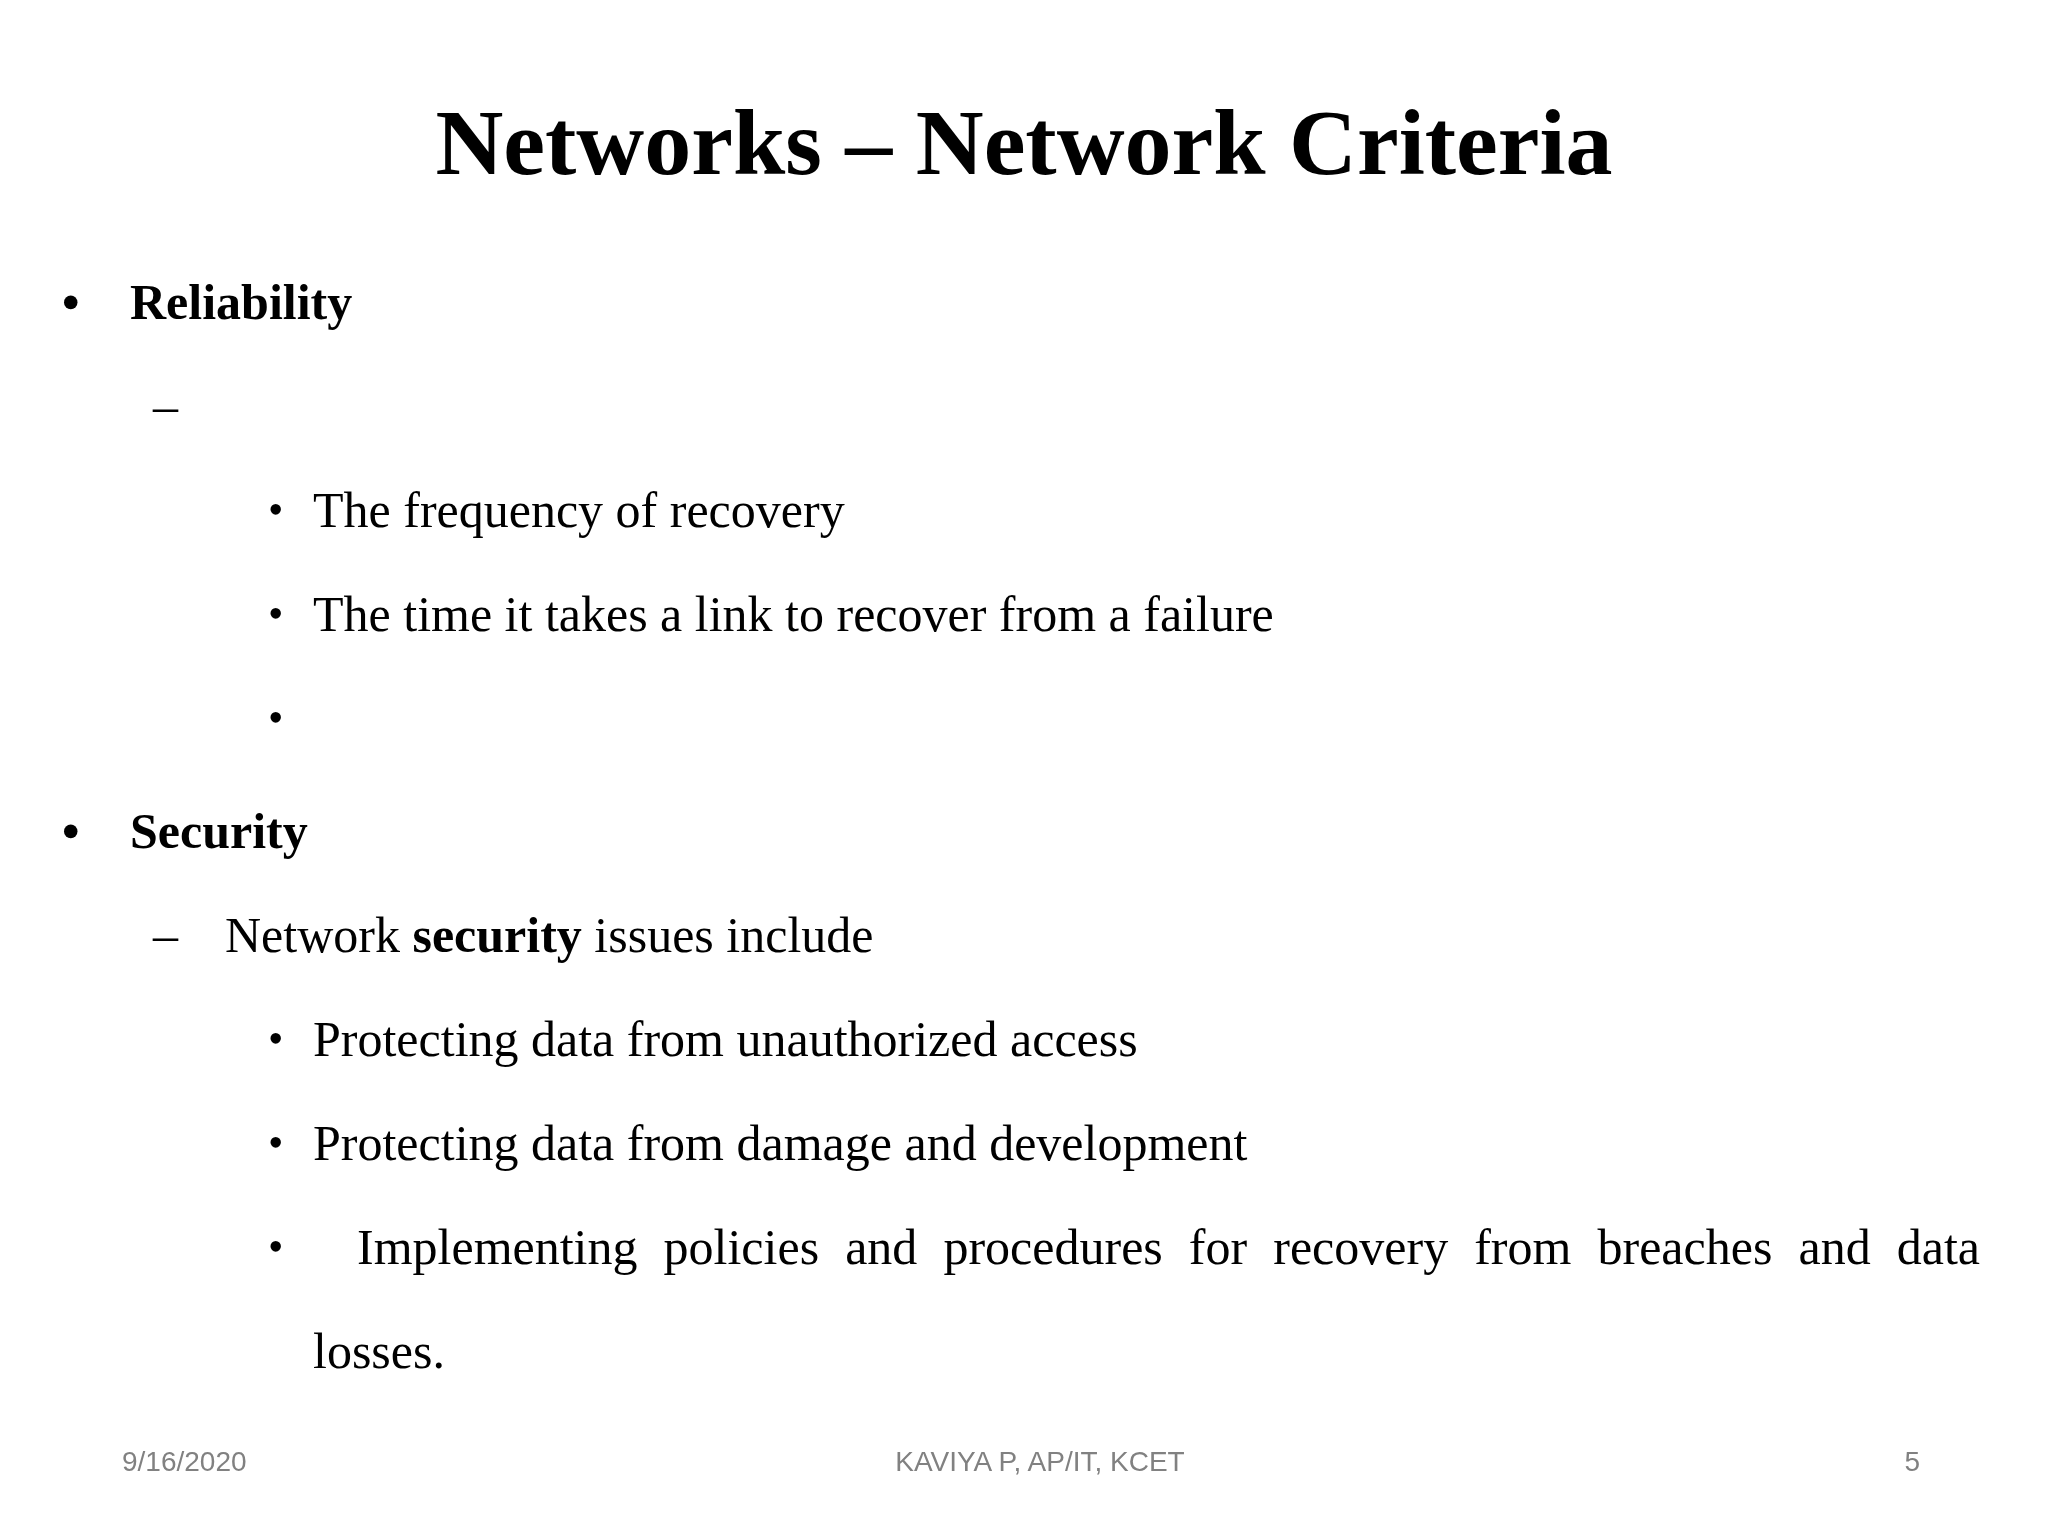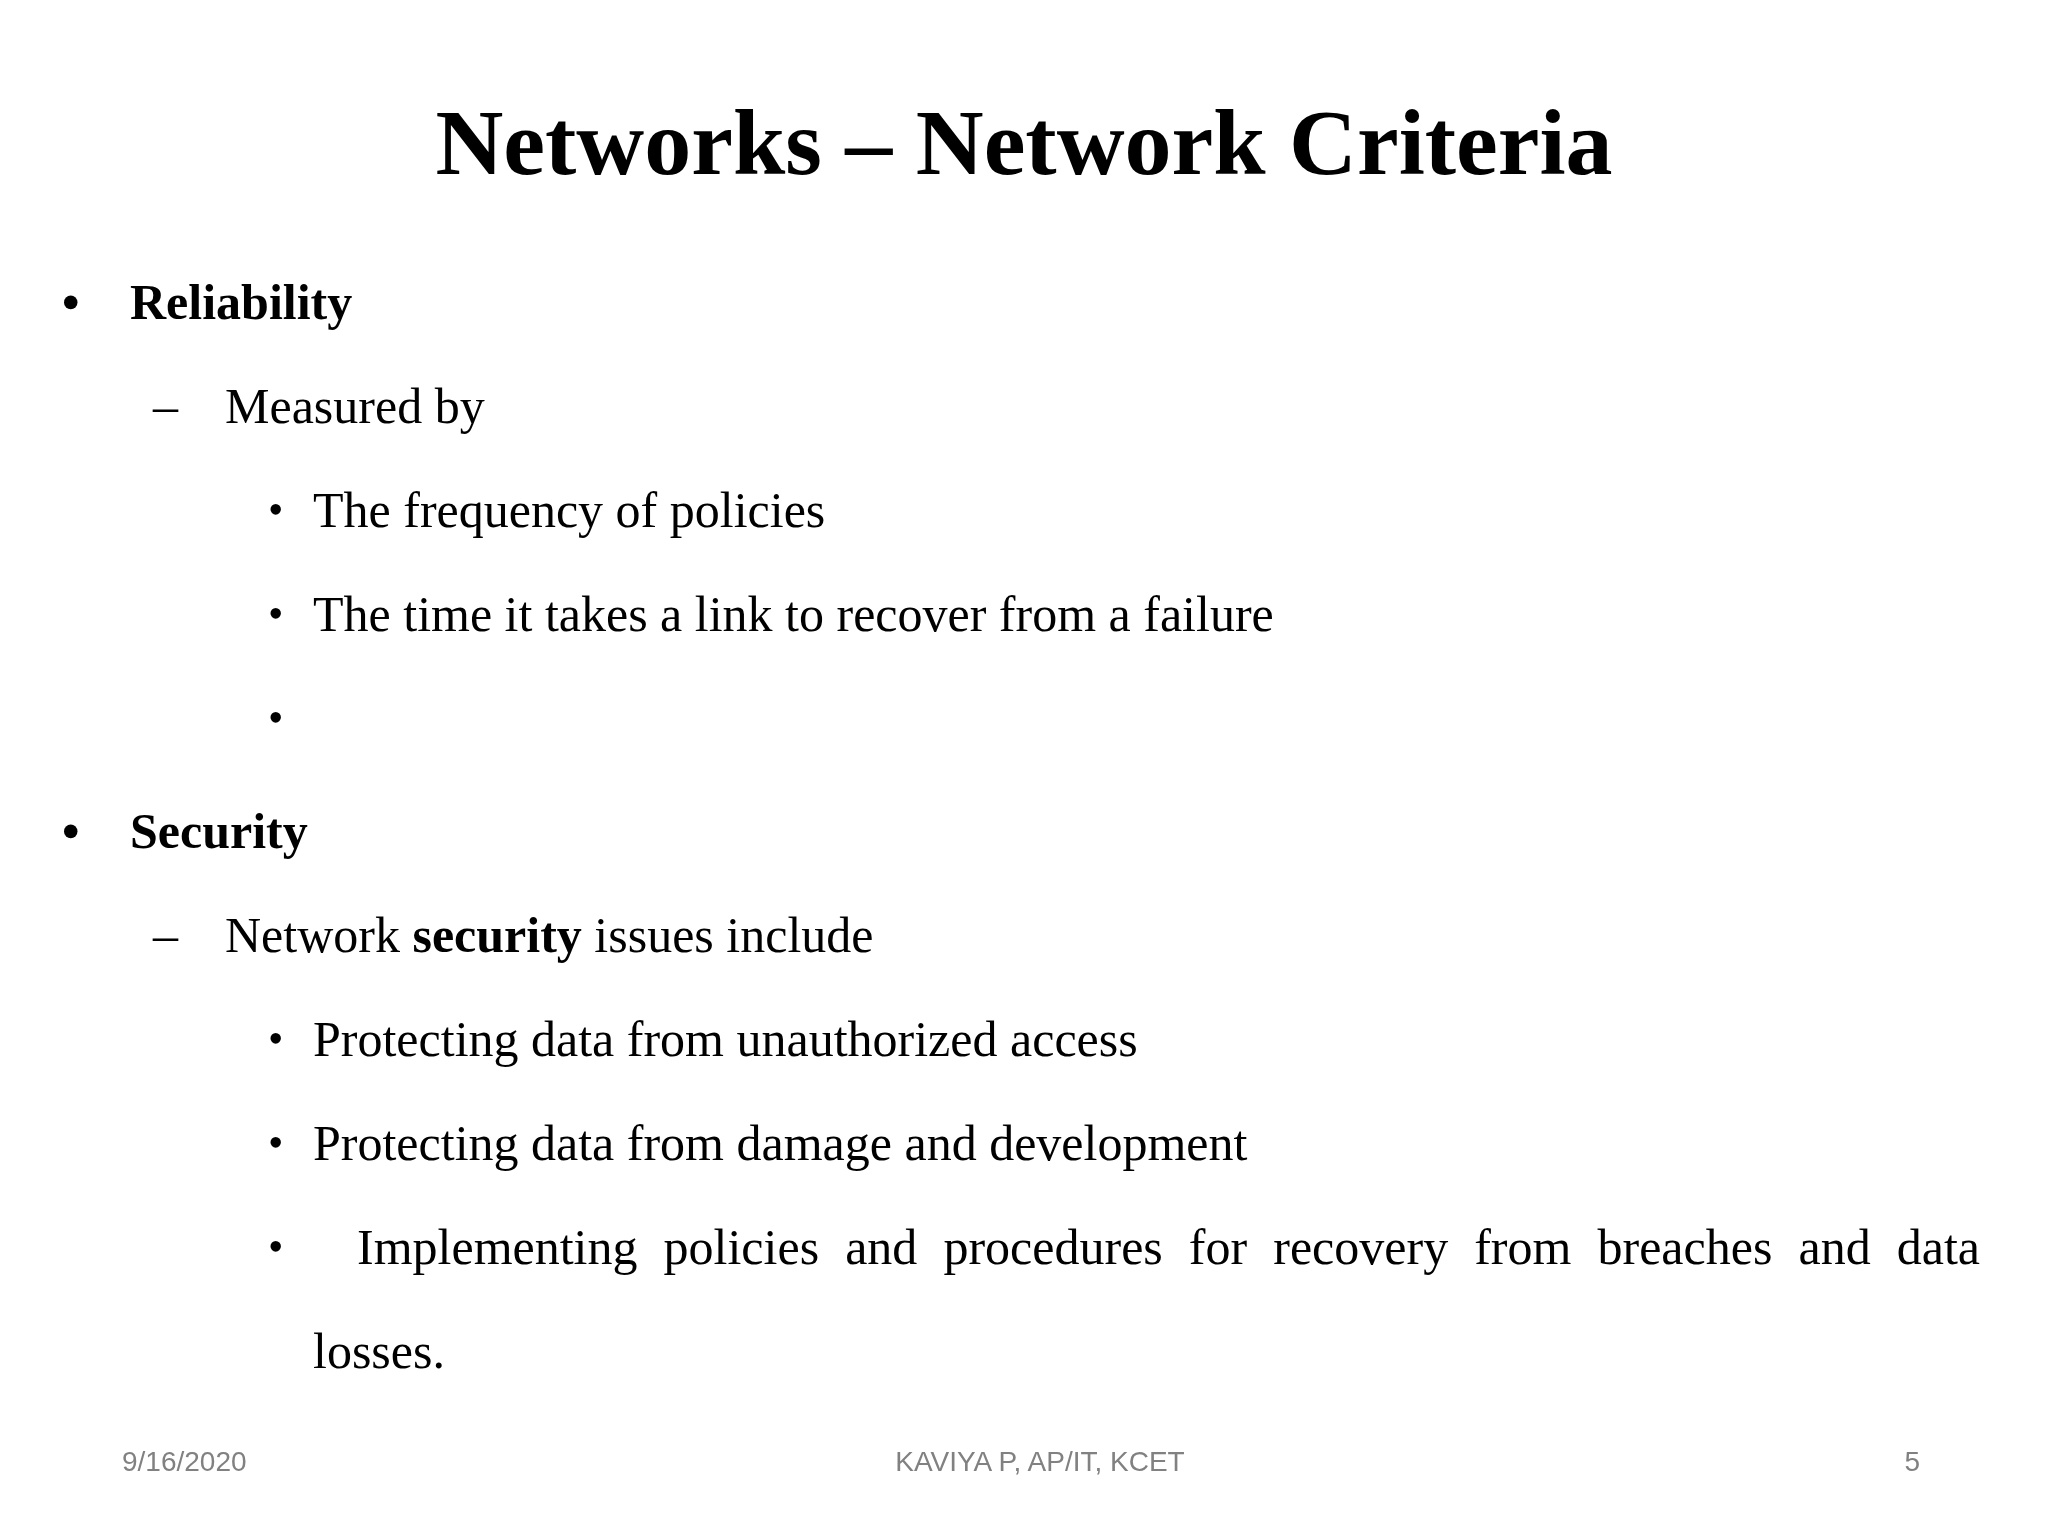--- a/index.html
+++ b/index.html
@@ -82,28 +82,25 @@
 
   <div class="body-list">
       <div class="bullet-item lvl1">
         <span class="marker">•</span>
         <div class="btext">
           <div class="line"><span>Reliability</span></div>
         </div>
       </div>
       <div class="bullet-item lvl2">
         <span class="marker">–</span>
-        <div class="btext">
-          <div class="line"><span>Measured by</span></div>
-        </div>
       </div>
       <div class="bullet-item lvl3">
         <span class="marker">•</span>
         <div class="btext">
-          <div class="line"><span>The frequency of policies</span></div>
+          <div class="line"><span>The frequency of recovery</span></div>
         </div>
       </div>
       <div class="bullet-item lvl3">
         <span class="marker">•</span>
         <div class="btext">
           <div class="line"><span>The time it takes a link to recover from a failure</span></div>
         </div>
       </div>
       <div class="bullet-item lvl3">
         <span class="marker">•</span>

